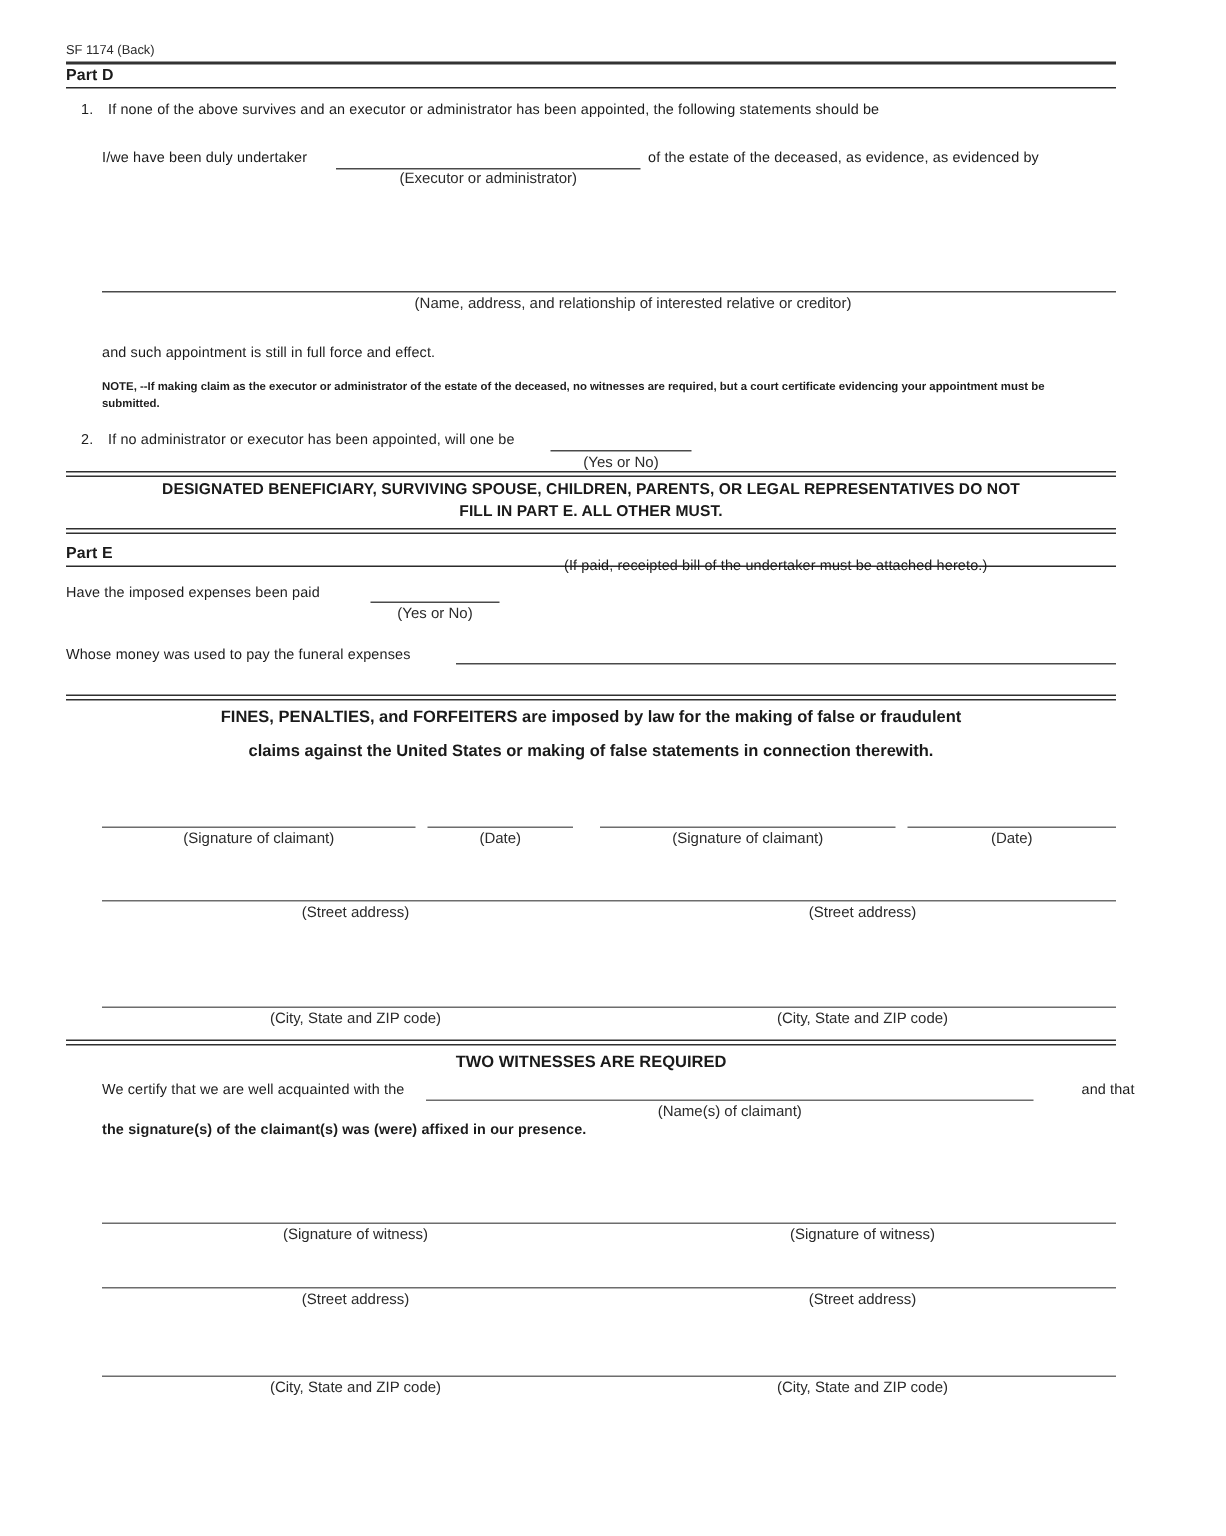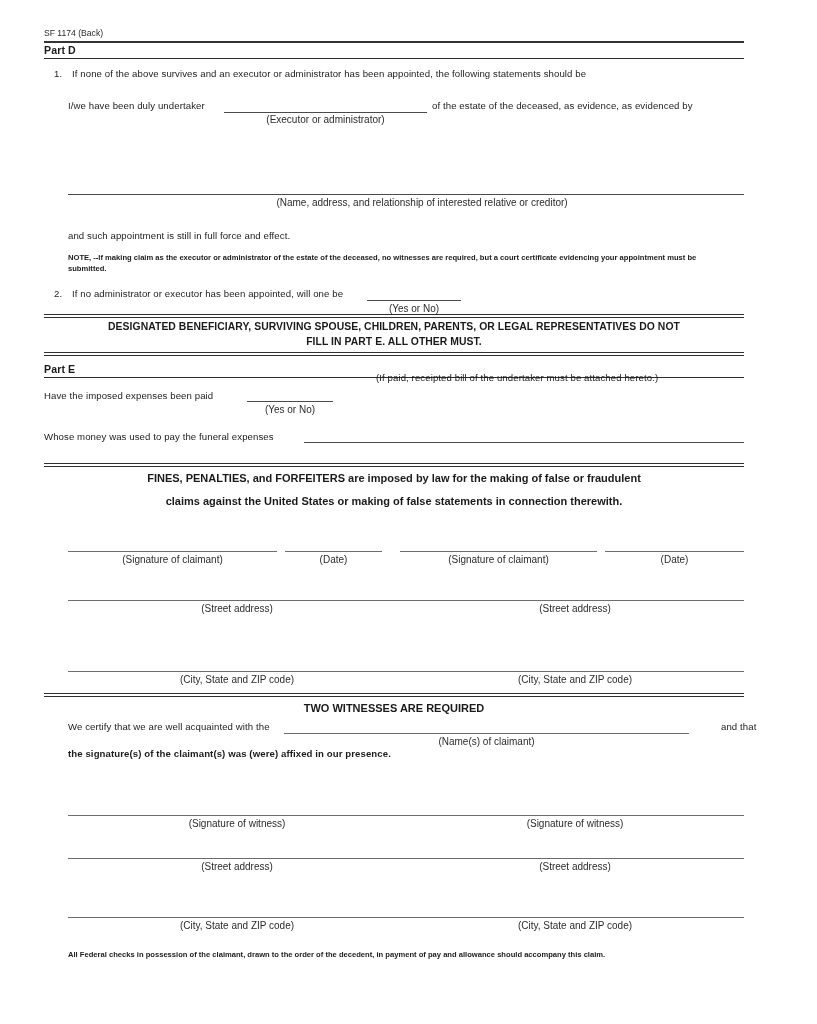--- a/index.html
+++ b/index.html
@@ -194,16 +194,15 @@
 
     <div class="fline soft" style="left:362px; top:858px; width:338px;"></div>
     <div class="caption" style="left:362px; top:861px; width:338px;">(Street address)</div>
 
     <div class="fline soft" style="left:24px; top:917px; width:338px;"></div>
     <div class="caption" style="left:24px; top:920px; width:338px;">(City, State and ZIP code)</div>
 
     <div class="fline soft" style="left:362px; top:917px; width:338px;"></div>
     <div class="caption" style="left:362px; top:920px; width:338px;">(City, State and ZIP code)</div>
 
-    <div class="noteblk" style="left:24px; top:950px; width:676px;">All Federal checks in possession of the claimant, drawn to the order of the decedent, in payment of pay and allowance should accompany this claim.</div>
 
   </div>
 </div>
 
 </body></html>

